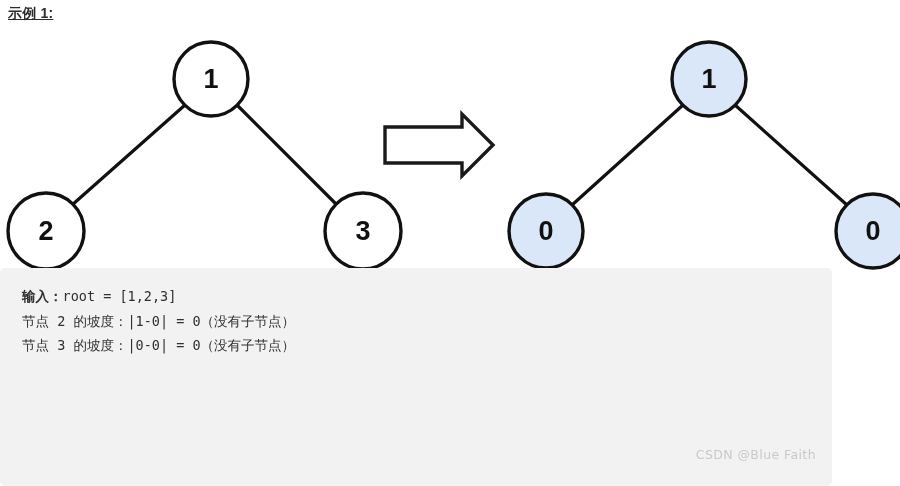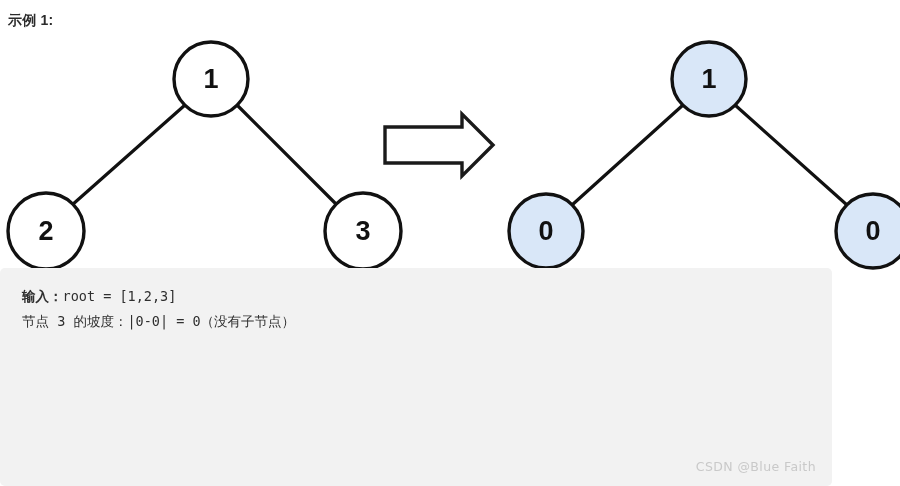--- a/index.html
+++ b/index.html
@@ -16,26 +16,27 @@
     position: relative;
     width: 900px;
     height: 486px;
     background: #ffffff;
   }
 
   
   .page-title {
     position: absolute;
     left: 8px;
-    top: 12px;
+    top: 5px;
     font-size: 14px;
     font-weight: bold;
     color: #2b2b2b;
     letter-spacing: 0.2px;
     white-space: nowrap;
+    text-decoration: underline;
   }
 
   
   .diagram {
     position: absolute;
     left: 0;
     top: 0;
     width: 900px;
     height: 270px;
   }
@@ -63,21 +64,21 @@
   }
   .code-line .lead {
     font-family: "DejaVu Sans", "Liberation Sans", sans-serif;
     font-weight: bold;
     font-size: 13.5px;
   }
 
   .watermark {
     position: absolute;
     right: 16px;
-    bottom: 12px;
+    bottom: 24px;
     font-family: "DejaVu Sans", "Liberation Sans", sans-serif;
     font-size: 12.5px;
     color: #c9c9c9;
     letter-spacing: 0.4px;
     white-space: nowrap;
   }
 </style>
 </head>
 <body>
 
@@ -121,21 +122,22 @@
       </g>
     </svg>
   </div>
 
   <div class="code-block">
 
     <div class="code-line"><span class="lead">输入：</span><span>root = [1,2,3]</span></div>
 
 
 
+    <div class="code-line"><span class="lead"></span><span>节点 2 的坡度：|1-0| = 0（没有子节点）</span></div>
+
     <div class="code-line"><span class="lead"></span><span>节点 3 的坡度：|0-0| = 0（没有子节点）</span></div>
-
 
 
 
     <div class="watermark">CSDN @Blue Faith</div>
   </div>
 
 </div>
 
 </body></html>

